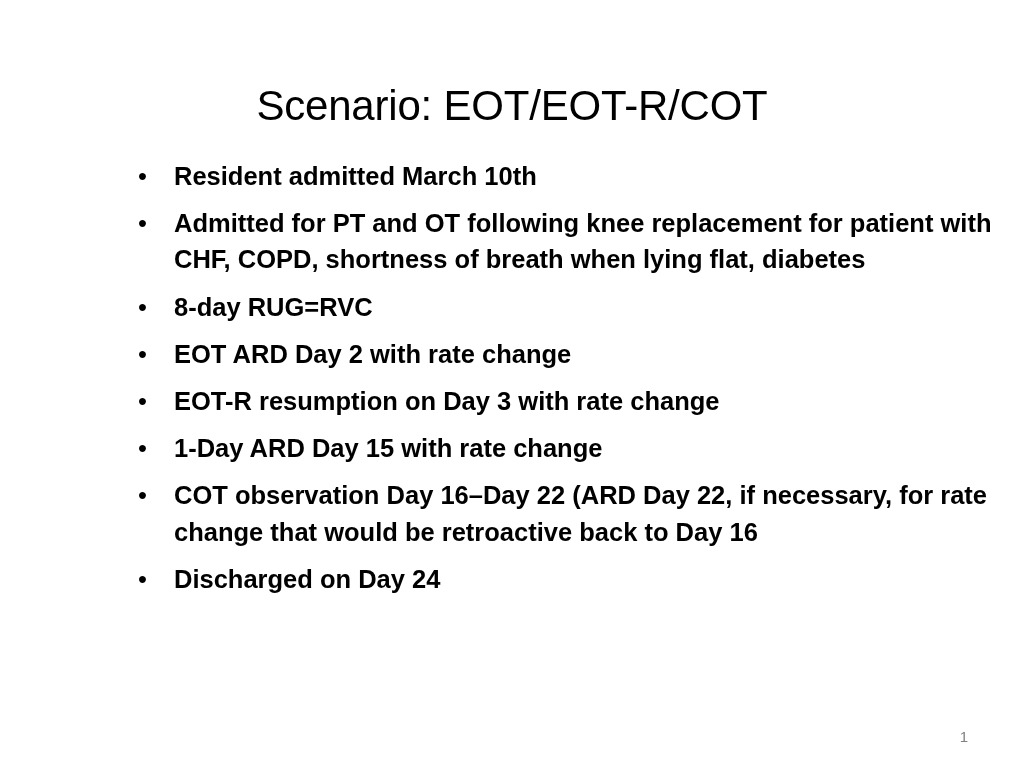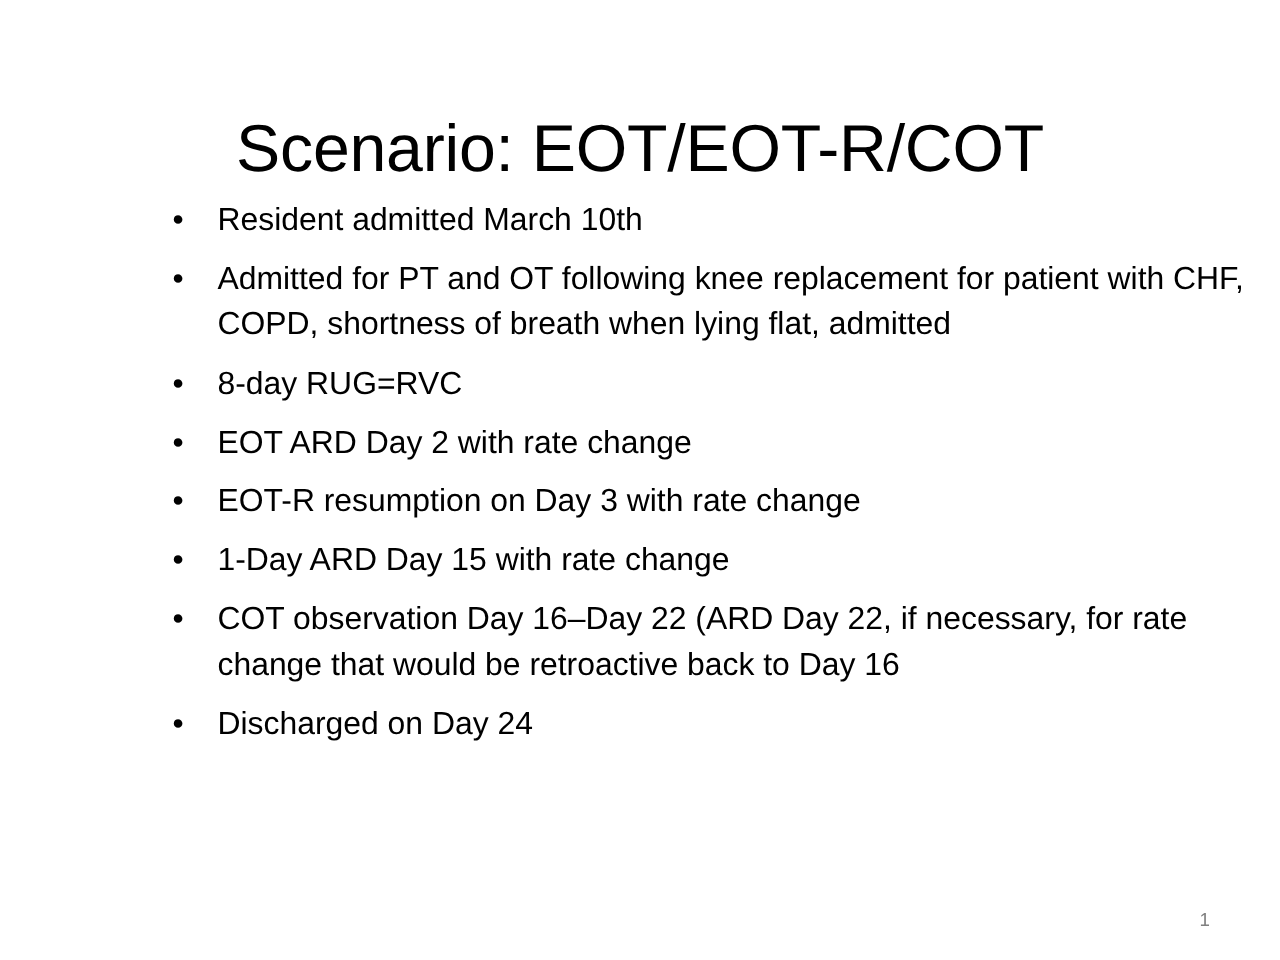--- a/index.html
+++ b/index.html
@@ -19,21 +19,21 @@
     width: 1024px;
     height: 768px;
     box-sizing: border-box;
   }
   .slide-title {
     position: absolute;
     top: 54px;
     left: 0;
     width: 1024px;
     text-align: center;
-    font-size: 53px;
+    font-size: 42px;
     font-weight: normal;
     line-height: 1.15;
     letter-spacing: -0.2px;
   }
   .bullet-list {
     position: absolute;
     top: 158px;
     left: 118px;
     width: 880px;
     list-style: none;
@@ -49,20 +49,21 @@
   }
   .bullet-item .dot {
     position: absolute;
     left: 20px;
     top: 0;
     font-size: 25.5px;
     line-height: 1.42;
   }
   .bullet-text {
     display: block;
+    font-weight: bold;
   }
   .page-number {
     position: absolute;
     right: 56px;
     bottom: 23px;
     font-size: 15px;
     color: #808080;
   }
 </style>
 </head>
@@ -72,21 +73,21 @@
 
   <h1 class="slide-title">Scenario: EOT/EOT-R/COT</h1>
 
   <ul class="bullet-list">
     <li class="bullet-item">
       <span class="dot">•</span>
       <span class="bullet-text">Resident admitted March 10th</span>
     </li>
     <li class="bullet-item">
       <span class="dot">•</span>
-      <span class="bullet-text">Admitted for PT and OT following knee replacement for patient with CHF, COPD, shortness of breath when lying flat, admitted</span>
+      <span class="bullet-text">Admitted for PT and OT following knee replacement for patient with CHF, COPD, shortness of breath when lying flat, diabetes</span>
     </li>
     <li class="bullet-item">
       <span class="dot">•</span>
       <span class="bullet-text">8-day RUG=RVC</span>
     </li>
     <li class="bullet-item">
       <span class="dot">•</span>
       <span class="bullet-text">EOT ARD Day 2 with rate change</span>
     </li>
     <li class="bullet-item">

